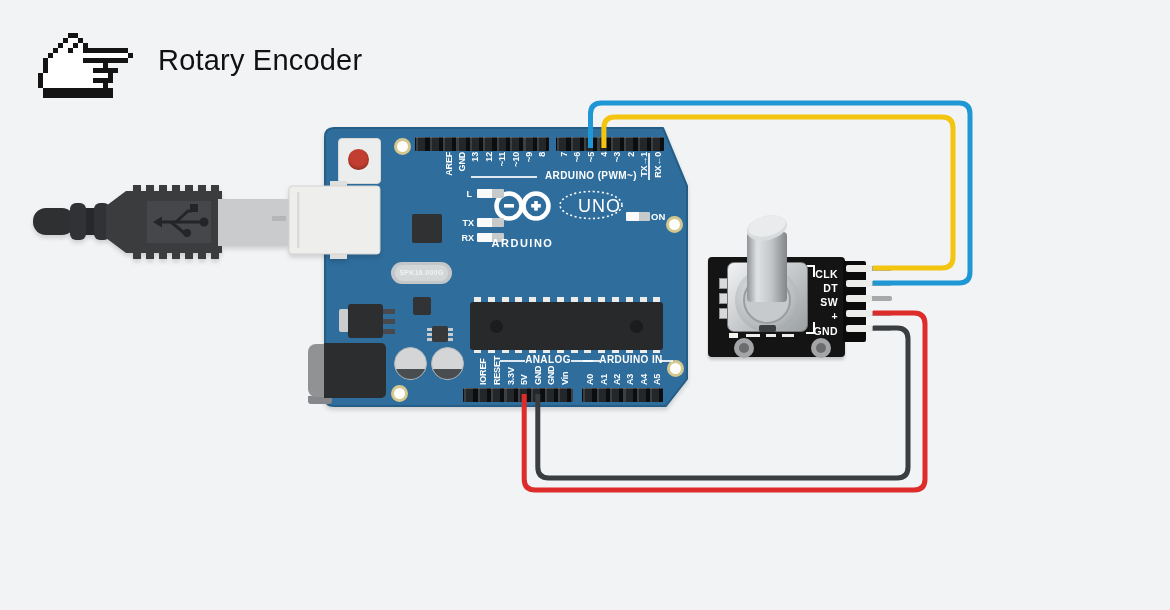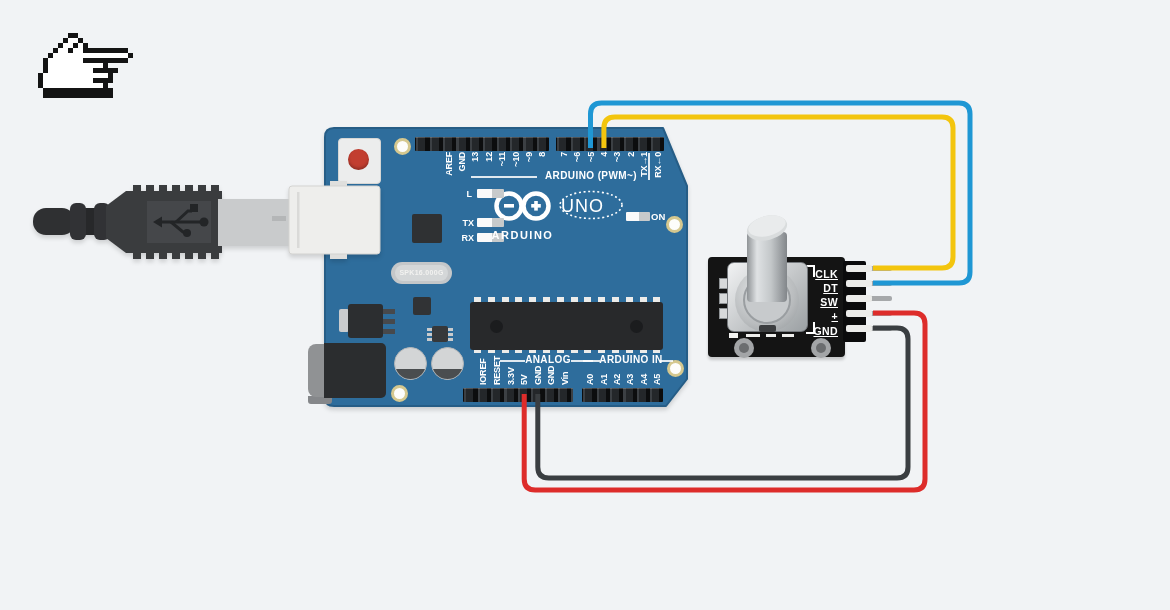--- a/index.html
+++ b/index.html
@@ -17,21 +17,21 @@
   .wline{position:absolute;background:rgba(255,255,255,.85);}
   .pinstrip{position:absolute;height:14px;border-radius:1px;background-color:#1a1c1e;
     background-image:linear-gradient(180deg,rgba(255,255,255,.20) 0 1px,rgba(255,255,255,0) 1px),
     repeating-linear-gradient(90deg,#0c0d0e 0 1.2px,#3c4044 1.2px 3.4px,#24272a 3.4px 10.4px,#0c0d0e 10.4px 13.4px);}
   .ledbar{position:absolute;width:27px;height:9px;border-radius:1px;
           background:linear-gradient(90deg,#fafafa 0 55%,#c7cacb 55%);}
   .ledlab{position:absolute;font:700 9px "Liberation Sans",sans-serif;color:#fff;text-align:right;}
   .hole{position:absolute;width:17px;height:17px;border-radius:50%;background:#fdfdfb;
         border:3px solid #d5c88f;box-sizing:border-box;}
   .enc-lab{position:absolute;left:796px;width:42px;font:700 10.5px "Liberation Sans",sans-serif;
-           color:#fff;text-align:right;letter-spacing:.4px;text-decoration:underline;}
+           color:#fff;text-align:right;letter-spacing:.4px;}
 </style>
 </head>
 <body>
 
 <div id="stage">
 
   <svg id="hand" class="abs" style="left:38px;top:33px" width="100" height="65" viewBox="0 0 20 13" shape-rendering="crispEdges">
       <rect x="6" y="0" width="1" height="1" fill="#141414"></rect>
       <rect x="7" y="0" width="1" height="1" fill="#141414"></rect>
       <rect x="5" y="1" width="1" height="1" fill="#141414"></rect>
@@ -187,20 +187,21 @@
       <rect x="6" y="12" width="1" height="1" fill="#141414"></rect>
       <rect x="7" y="12" width="1" height="1" fill="#141414"></rect>
       <rect x="8" y="12" width="1" height="1" fill="#141414"></rect>
       <rect x="9" y="12" width="1" height="1" fill="#141414"></rect>
       <rect x="10" y="12" width="1" height="1" fill="#141414"></rect>
       <rect x="11" y="12" width="1" height="1" fill="#141414"></rect>
       <rect x="12" y="12" width="1" height="1" fill="#141414"></rect>
       <rect x="13" y="12" width="1" height="1" fill="#141414"></rect>
       <rect x="14" y="12" width="1" height="1" fill="#141414"></rect>
     </svg>
+  <div id="title" class="abs">Rotary Encoder</div>
 
   <svg class="abs" style="left:0;top:0" width="1170" height="610" viewBox="0 0 1170 610">
     <path d="M334 128 H 663 L 687 186 V 379 L 666 406 H 334 Q 325 406 325 397 V 137 Q 325 128 334 128 Z" stroke="#265d86" stroke-width="2" stroke-linejoin="round" style="filter:drop-shadow(0 3px 2px rgba(0,0,0,.15))" fill="#2e6d9c"></path>
 
     <g>
       <circle cx="509" cy="206" r="12.5" fill="none" stroke="#fff" stroke-width="4.5"></circle>
       <circle cx="536" cy="206" r="12.5" fill="none" stroke="#fff" stroke-width="4.5"></circle>
       <rect x="504" y="204" width="10" height="3.6" fill="#fff"></rect>
       <rect x="531.2" y="204" width="9.6" height="3.6" fill="#fff"></rect>
       <rect x="534.2" y="201" width="3.6" height="9.6" fill="#fff"></rect>
@@ -238,23 +239,23 @@
 
   <div class="ledlab" style="left:446px;top:189px;width:26px">L</div>
   <div class="ledbar" style="left:477px;top:189px"></div>
   <div class="ledlab" style="left:446px;top:218px;width:28px">TX</div>
   <div class="ledbar" style="left:477px;top:218px"></div>
   <div class="ledlab" style="left:446px;top:233px;width:28px">RX</div>
   <div class="ledbar" style="left:477px;top:233px"></div>
   <div class="ledbar" style="left:626px;top:212px;width:24px"></div>
   <div class="abs" style="left:651px;top:211px;font:700 9.5px 'Liberation Sans',sans-serif;color:#fff">ON</div>
 
-  <div class="abs" style="left:472px;top:229px;width:101px;text-align:center;font:700 11px 'Liberation Sans',sans-serif;
+  <div class="abs" style="left:472px;top:237px;width:101px;text-align:center;font:700 11px 'Liberation Sans',sans-serif;
        color:#fff;letter-spacing:1.5px">ARDUINO</div>
-  <div class="abs" style="left:561px;top:196px;width:60px;text-align:left;font:500 18px 'Liberation Sans',sans-serif;
+  <div class="abs" style="left:561px;top:196px;width:60px;text-align:right;font:500 18px 'Liberation Sans',sans-serif;
        color:#fff;letter-spacing:1px">UNO</div>
 
   <div class="abs" style="left:338px;top:138px;width:41px;height:44px;background:#eceded;border:1px solid #d6d6d4;
        border-radius:4px"></div>
   <div class="abs" style="left:348px;top:149px;width:21px;height:21px;border-radius:50%;background:#c23e30;
        box-shadow:inset 0 -2px 3px rgba(0,0,0,.25)"></div>
 
   <div class="abs" style="left:412px;top:214px;width:30px;height:29px;background:#2f3133;border-radius:2px"></div>
 
   <div class="abs" style="left:391px;top:262px;width:61px;height:22px;border-radius:11px;background:#c4c7c9">

